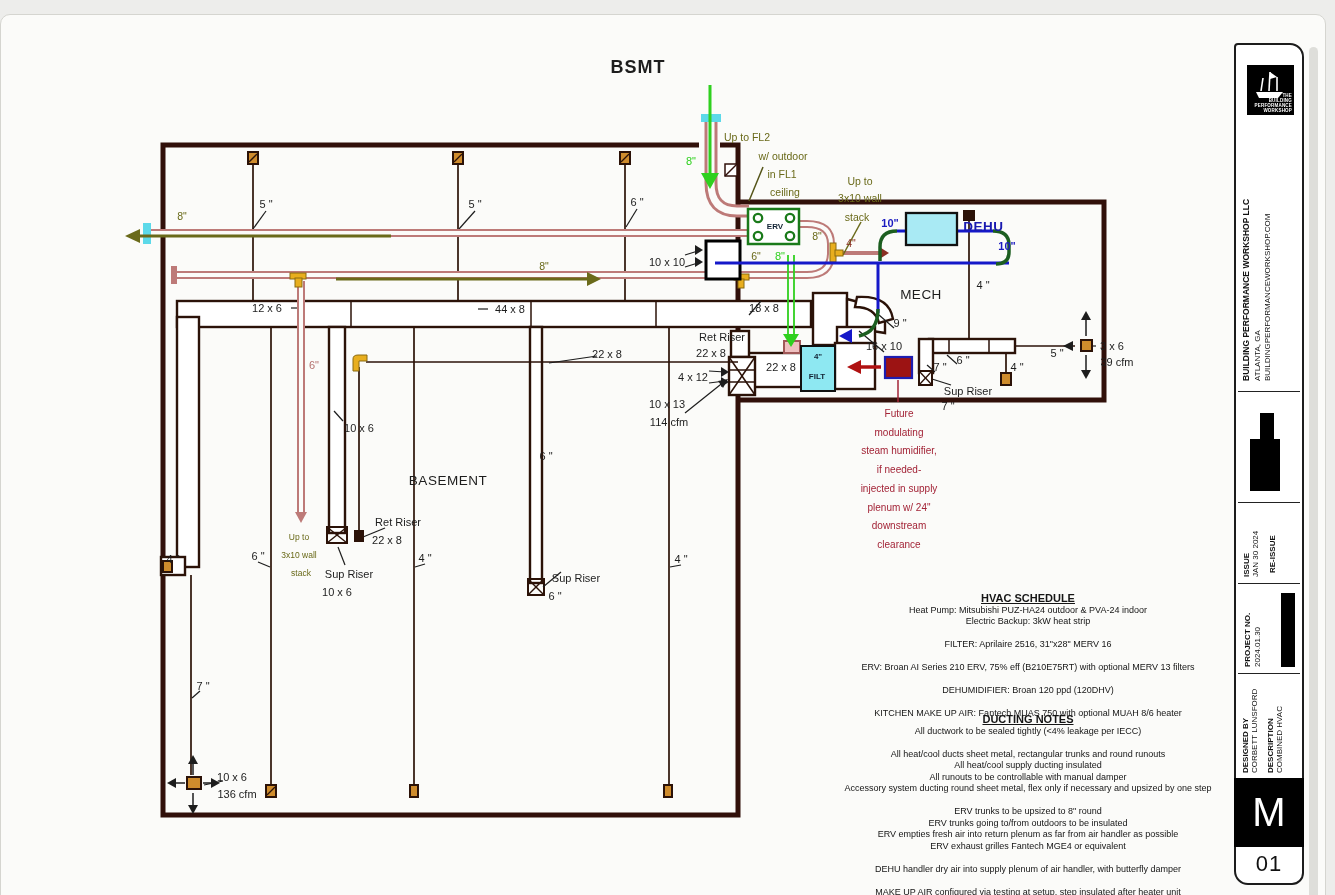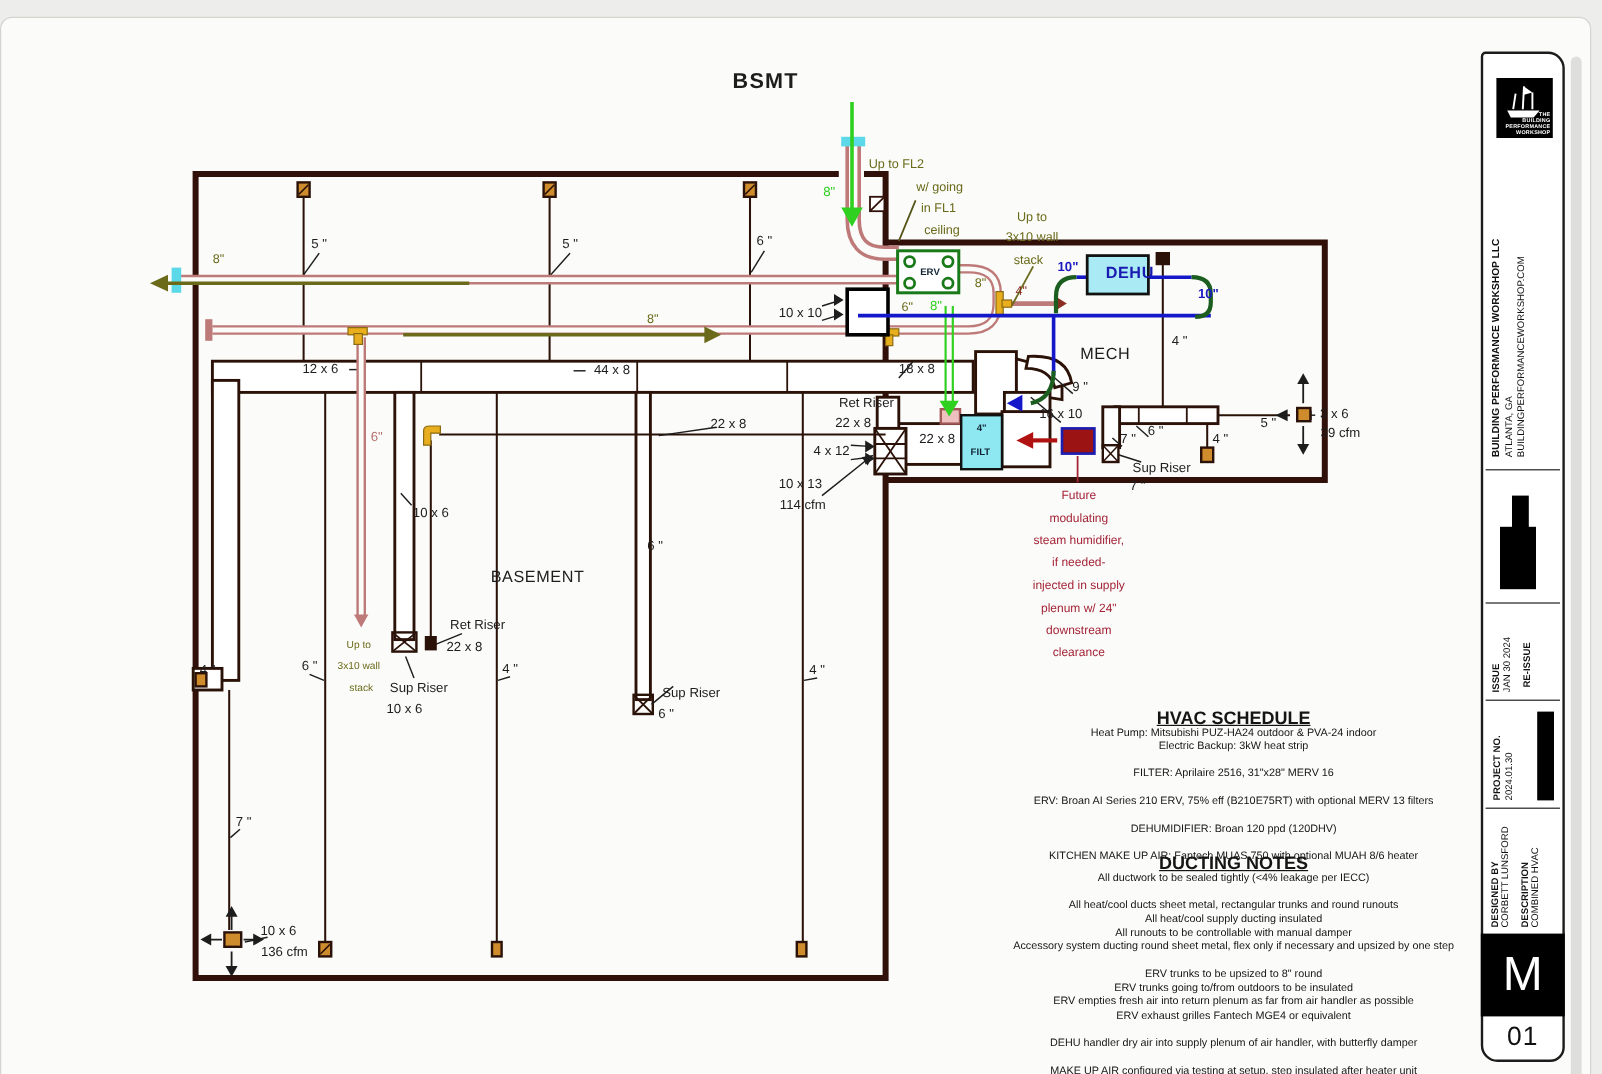--- a/index.html
+++ b/index.html
@@ -14,21 +14,21 @@
   .lbl.olive-sm{color:#6a6a1a;font-size:8.5px;}
   .lbl.green{color:#2fd01f;font-size:11px;}
   .lbl.pink{color:#b5716f;}
   .lbl.maroon{color:#8a2f23;font-size:10.5px;}
   .lbl.blue{color:#1a1ac0;font-weight:bold;}
   .lbl.red{color:#a32437;font-size:10px;}
   .lbl.xs{font-size:8px;font-weight:bold;color:#123;}
   .lbl.dehu{color:#1a1ab0;font-weight:bold;font-size:13.5px;letter-spacing:.5px;}
   .notes{position:absolute;width:380px;text-align:center;font-size:9px;color:#151515;
          line-height:11.5px;}
-  .notes .nt{font-weight:bold;text-decoration:underline;font-size:15px;}
+  .notes .nt{font-weight:bold;text-decoration:underline;font-size:11px;}
   
   .tb-frame{position:absolute;left:1233px;top:28px;width:70px;height:842px;background:#fff;
             border:2px solid #1c1c1c;border-radius:4px 14px 12px 14px;box-sizing:border-box;}
   .edge-band{position:absolute;left:1308px;top:32px;width:9px;height:854px;background:#dededa;border-radius:5px;}
   .tb-logo{position:absolute;left:1246px;top:50px;width:47px;height:50px;background:#000;}
   .tb-logo .lg-txt{position:absolute;left:2px;bottom:2px;right:2px;color:#fff;font-size:4.5px;
                    line-height:5px;text-align:right;font-weight:bold;letter-spacing:.2px;}
   .rot{position:absolute;transform-origin:0 0;transform:rotate(-90deg);white-space:nowrap;
        font-size:8px;color:#111;line-height:1.2;}
   .rot.b{font-weight:bold;}
@@ -277,32 +277,32 @@
       <div class="lbl" style="left: 265px; top: 189px;">5 "</div>
       <div class="lbl" style="left: 474px; top: 189px;">5 "</div>
       <div class="lbl" style="left: 636px; top: 187px;">6 "</div>
       <div class="lbl green" style="left: 690px; top: 146px;">8"</div>
       <div class="lbl olive" style="left: 543px; top: 251px;">8"</div>
       <div class="lbl" style="left: 266px; top: 293px;">12 x 6</div>
       <div class="lbl" style="left: 509px; top: 294px;">44 x 8</div>
       <div class="lbl" style="left: 666px; top: 247px;">10 x 10</div>
       <div class="lbl" style="left: 763px; top: 293px;">18 x 8</div>
       <div class="lbl olive" style="left: 746px; top: 122px;">Up to FL2</div>
-      <div class="lbl olive" style="left: 782px; top: 141px;">w/ going</div>
+      <div class="lbl olive" style="left: 782px; top: 141px;">w/ outdoor</div>
       <div class="lbl olive" style="left: 781px; top: 159px;">in FL1</div>
       <div class="lbl olive" style="left: 784px; top: 177px;">ceiling</div>
       <div class="lbl olive" style="left: 859px; top: 166px;">Up to</div>
       <div class="lbl olive" style="left: 859px; top: 183px;">3x10 wall</div>
       <div class="lbl olive" style="left: 856px; top: 202px;">stack</div>
       <div class="lbl olive" style="left: 755px; top: 241px;">6"</div>
       <div class="lbl green" style="left: 779px; top: 241px;">8"</div>
       <div class="lbl olive" style="left: 816px; top: 221px;">8"</div>
       <div class="lbl maroon" style="left: 850px; top: 228px;">4"</div>
       <div class="lbl xs" style="left: 774px; top: 212px;">ERV</div>
-      <div class="lbl dehu" style="left: 922px; top: 212px; padding-left: 37px;">DEHU</div>
+      <div class="lbl dehu" style="left: 964px; top: 212px; padding-left: 37px;">DEHU</div>
       <div class="lbl blue" style="left: 889px; top: 208px;">10"</div>
       <div class="lbl blue" style="left: 1006px; top: 231px;">10"</div>
       <div class="lbl" style="left: 982px; top: 270px;">4 "</div>
       <div class="lbl big" style="left: 920px; top: 280px;">MECH</div>
       <div class="lbl" style="left: 899px; top: 308px;">9 "</div>
       <div class="lbl" style="left: 883px; top: 331px;">16 x 10</div>
       <div class="lbl" style="left: 721px; top: 322px;">Ret Riser</div>
       <div class="lbl" style="left: 710px; top: 338px;">22 x 8</div>
       <div class="lbl" style="left: 780px; top: 352px;">22 x 8</div>
       <div class="lbl" style="left: 692px; top: 362px;">4 x 12</div>

